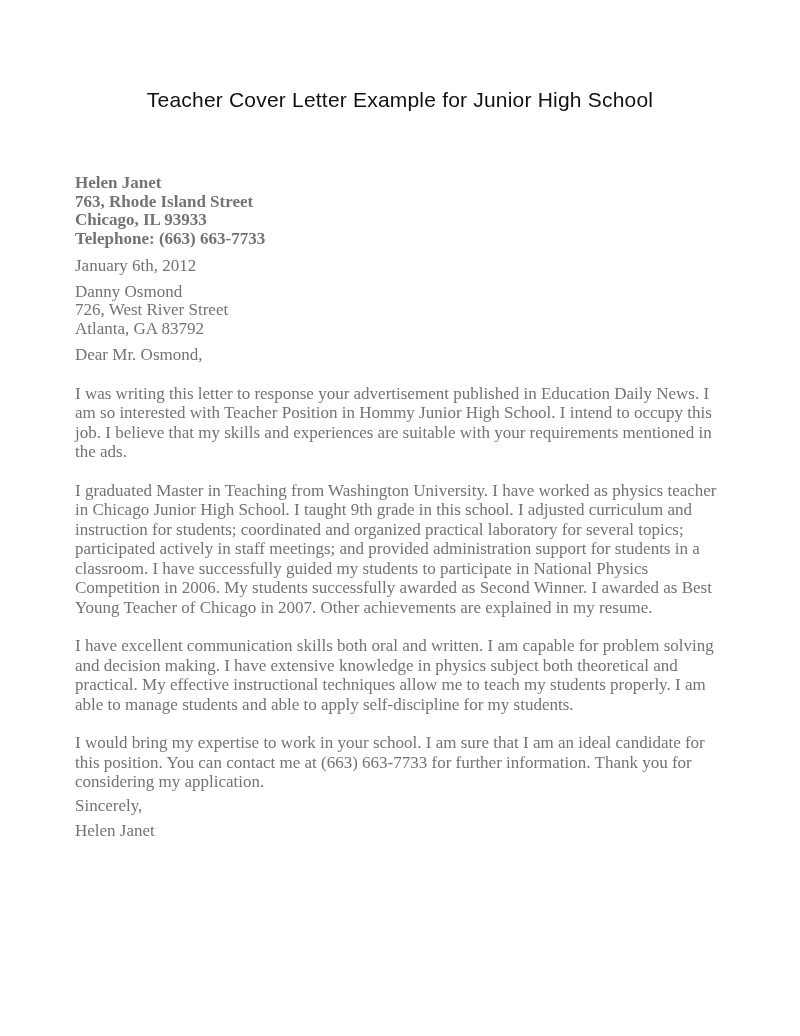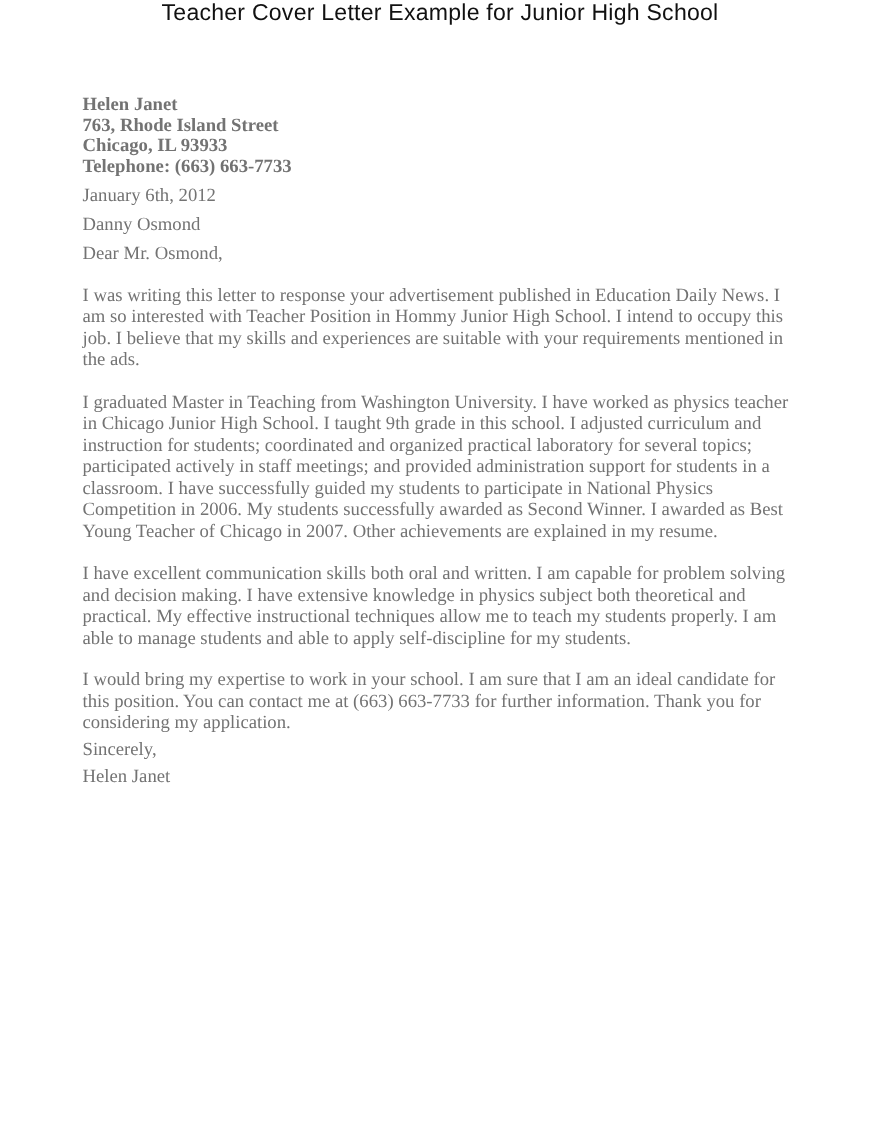--- a/index.html
+++ b/index.html
@@ -10,20 +10,21 @@
     overflow: hidden;
   }
   .page {
     position: relative;
     width: 800px;
     height: 1036px;
     background: #ffffff;
     color: #1a1a1a;
   }
   .doc-title {
+    padding-top: 88px;
     text-align: center;
     font-family: "Liberation Sans", sans-serif;
     font-size: 21px;
     font-weight: 400;
     color: #111111;
     letter-spacing: 0.2px;
   }
   .letter-body {
     margin: 62px 70px 0 75px;
     font-family: "Liberation Serif", serif;
@@ -56,20 +57,22 @@
       <div>Helen Janet</div>
       <div>763, Rhode Island Street</div>
       <div>Chicago, IL 93933</div>
       <div>Telephone: (663) 663-7733</div>
     </div>
 
     <div class="date-line">January 6th, 2012</div>
 
     <div class="recipient-block">
       <div>Danny Osmond</div>
+      <div>726, West River Street</div>
+      <div>Atlanta, GA 83792</div>
     </div>
 
     <div class="salutation">Dear Mr. Osmond,</div>
 
     <p class="body-paragraph">I was writing this letter to response your advertisement published in Education Daily News. I am so interested with Teacher Position in Hommy Junior High School. I intend to occupy this job. I believe that my skills and experiences are suitable with your requirements mentioned in the ads.</p>
 
     <p class="body-paragraph">I graduated Master in Teaching from Washington University. I have worked as physics teacher in Chicago Junior High School. I taught 9th grade in this school. I adjusted curriculum and instruction for students; coordinated and organized practical laboratory for several topics; participated actively in staff meetings; and provided administration support for students in a classroom. I have successfully guided my students to participate in National Physics Competition in 2006. My students successfully awarded as Second Winner. I awarded as Best Young Teacher of Chicago in 2007. Other achievements are explained in my resume.</p>
 
     <p class="body-paragraph">I have excellent communication skills both oral and written. I am capable for problem solving and decision making. I have extensive knowledge in physics subject both theoretical and practical. My effective instructional techniques allow me to teach my students properly. I am able to manage students and able to apply self-discipline for my students.</p>
 

